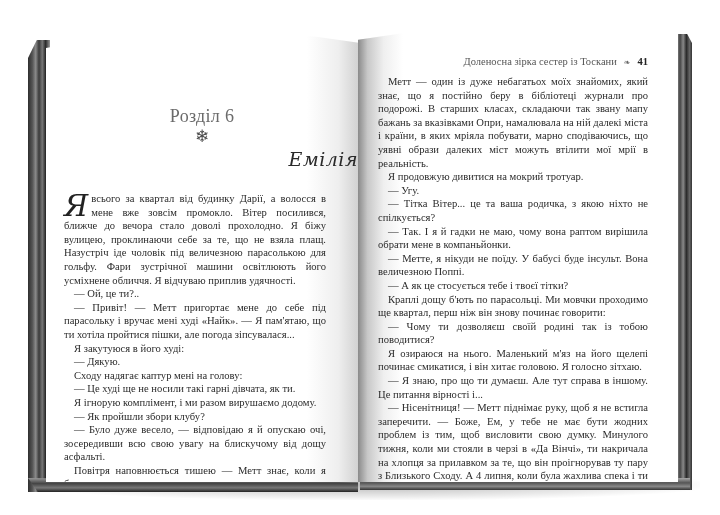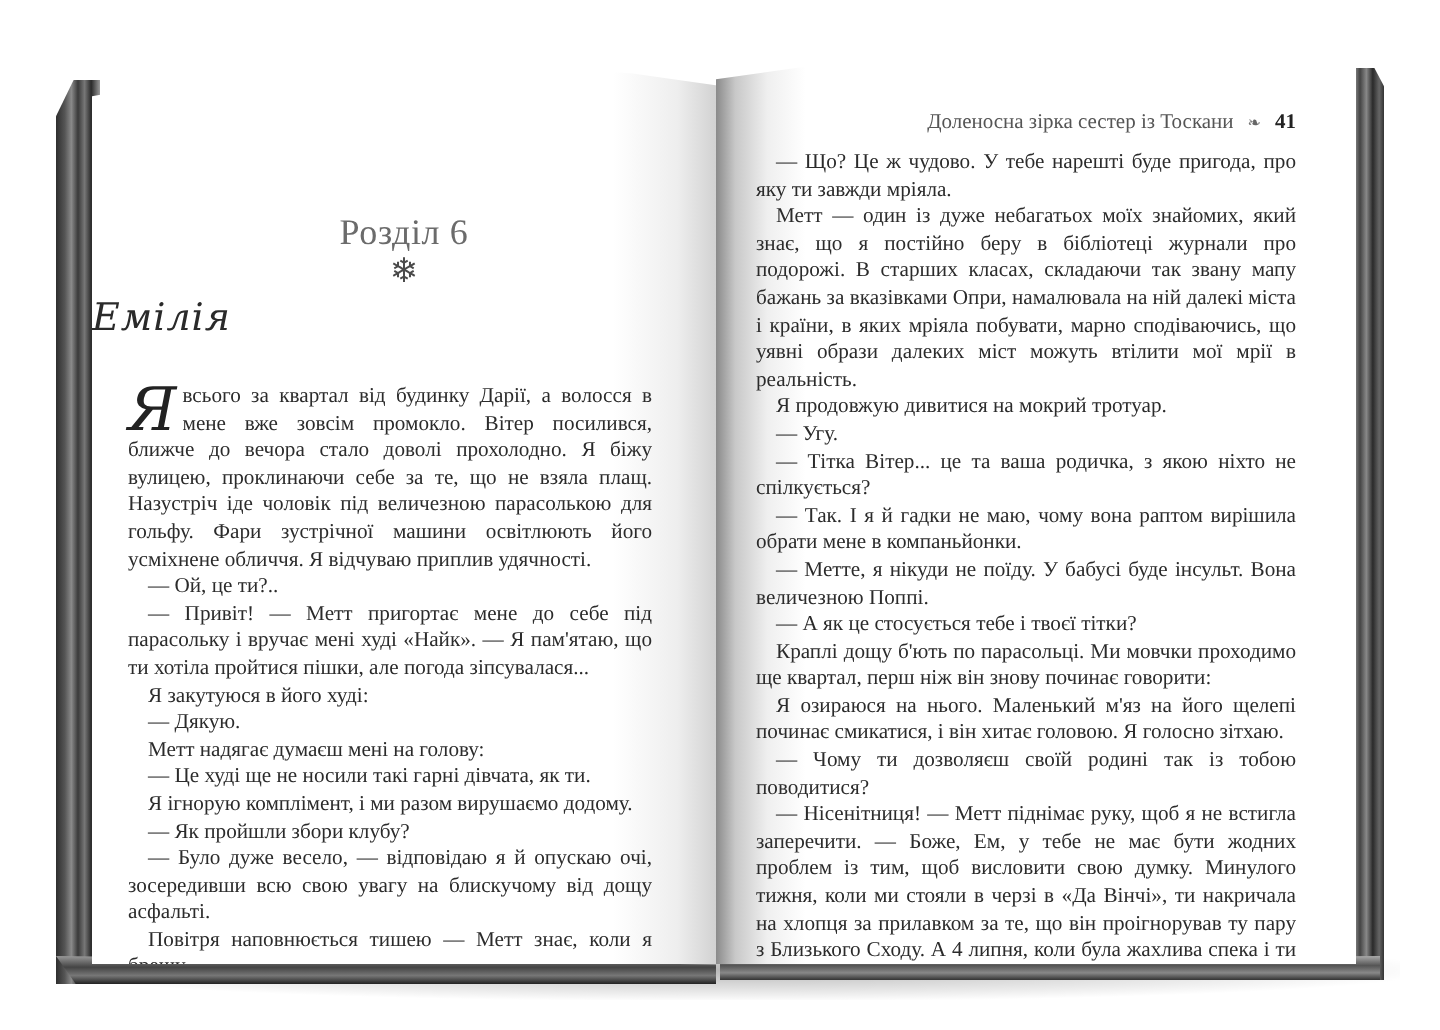--- a/index.html
+++ b/index.html
@@ -55,21 +55,21 @@
   
   .chapter-label {
     position: absolute; left: 0; width: 312px; top: 76px; text-align: center;
     font-family: "Liberation Serif", serif; font-size: 18px; color: #6b6b6b; letter-spacing: 0.3px;
   }
   .ornament {
     position: absolute; left: 0; width: 312px; top: 96px; text-align: center;
     font-size: 17px; color: #4a4a4a; line-height: 20px;
   }
   .chapter-name {
-    position: absolute; left: 0; width: 312px; top: 118px; text-align: left;
+    position: absolute; left: 0; width: 312px; top: 118px; text-align: right;
     font-family: "DejaVu Serif", serif; font-style: italic; font-size: 19px; color: #2a2a2a;
     letter-spacing: 0.5px;
   }
 
   .text-block {
     position: absolute; font-family: "Liberation Serif", serif; color: #2b2b2b;
     font-size: 10.6px; line-height: 13.6px; text-align: justify;
   }
   .text-left { left: 18px; top: 162px; width: 262px; }
   .text-right { left: 20px; top: 49px; width: 270px; }
@@ -104,43 +104,43 @@
     <div class="chapter-label">Розділ 6</div>
     <div class="ornament">❄</div>
     <div class="chapter-name">Емілія</div>
 
     <div class="text-block text-left">
       <p class="noindent"><span class="dropcap">Я</span><span>всього за квартал від будинку Дарії, а волосся в мене вже зовсім промокло. Вітер посилився, ближче до вечора стало доволі прохолодно. Я біжу вулицею, проклинаючи себе за те, що не взяла плащ. Назустріч іде чоловік під величезною парасолькою для гольфу. Фари зустрічної машини освітлюють його усміхнене обличчя. Я відчуваю приплив удячності.</span></p>
       <p>— Ой, це ти?..</p>
       <p>— Привіт! — Метт пригортає мене до себе під парасольку і вручає мені худі «Найк». — Я пам'ятаю, що ти хотіла пройтися пішки, але погода зіпсувалася...</p>
       <p>Я закутуюся в його худі:</p>
       <p>— Дякую.</p>
-      <p>Метт надягає думаєш мені на голову:</p>
+      <p>Сходу надягає каптур мені на голову:</p>
       <p>— Це худі ще не носили такі гарні дівчата, як ти.</p>
       <p>Я ігнорую комплімент, і ми разом вирушаємо додому.</p>
       <p>— Як пройшли збори клубу?</p>
       <p>— Було дуже весело, — відповідаю я й опускаю очі, зосередивши всю свою увагу на блискучому від дощу асфальті.</p>
       <p>Повітря наповнюється тишею — Метт знає, коли я брешу.</p>
 
     </div>
   </div>
 
   <div class="page page-right">
     <div class="running-header">
       <span>Доленосна зірка сестер із Тоскани</span><span class="header-ornament">❧</span><span class="page-number">41</span>
     </div>
 
     <div class="text-block text-right">
-      <p>— Що? Це ж чудово. У тебе нарешті буде пригода, про яку ти завжди мріяла.</p>
       <p>Метт — один із дуже небагатьох моїх знайомих, який знає, що я постійно беру в бібліотеці журнали про подорожі. В старших класах, складаючи так звану мапу бажань за вказівками Опри, намалювала на ній далекі міста і країни, в яких мріяла побувати, марно сподіваючись, що уявні образи далеких міст можуть втілити мої мрії в реальність.</p>
       <p>Я продовжую дивитися на мокрий тротуар.</p>
       <p>— Угу.</p>
       <p>— Тітка Вітер... це та ваша родичка, з якою ніхто не спілкується?</p>
       <p>— Так. І я й гадки не маю, чому вона раптом вирішила обрати мене в компаньйонки.</p>
       <p>— Метте, я нікуди не поїду. У бабусі буде інсульт. Вона величезною Поппі.</p>
       <p>— А як це стосується тебе і твоєї тітки?</p>
       <p>Краплі дощу б'ють по парасольці. Ми мовчки проходимо ще квартал, перш ніж він знову починає говорити:</p>
+      <p>— Чому ти дозволяєш своїй родині так із тобою поводитися?</p>
       <p>Я озираюся на нього. Маленький м'яз на його щелепі починає смикатися, і він хитає головою. Я голосно зітхаю.</p>
-      <p>— Чому ти дозволяєш своїй родині так із тобою поводитися?</p>
+      <p>— Я знаю, про що ти думаєш. Але тут справа в іншому. Це питання вірності і...</p>
       <p>— Нісенітниця! — Метт піднімає руку, щоб я не встигла заперечити. — Боже, Ем, у тебе не має бути жодних проблем із тим, щоб висловити свою думку. Минулого тижня, коли ми стояли в черзі в «Да Вінчі», ти накричала на хлопця за прилавком за те, що він проігнорував ту пару з Близького Сходу. А 4 липня, коли була жахлива спека і ти побачила, що</p>
     </div>
   </div>
 </div>
 
 </body></html>

